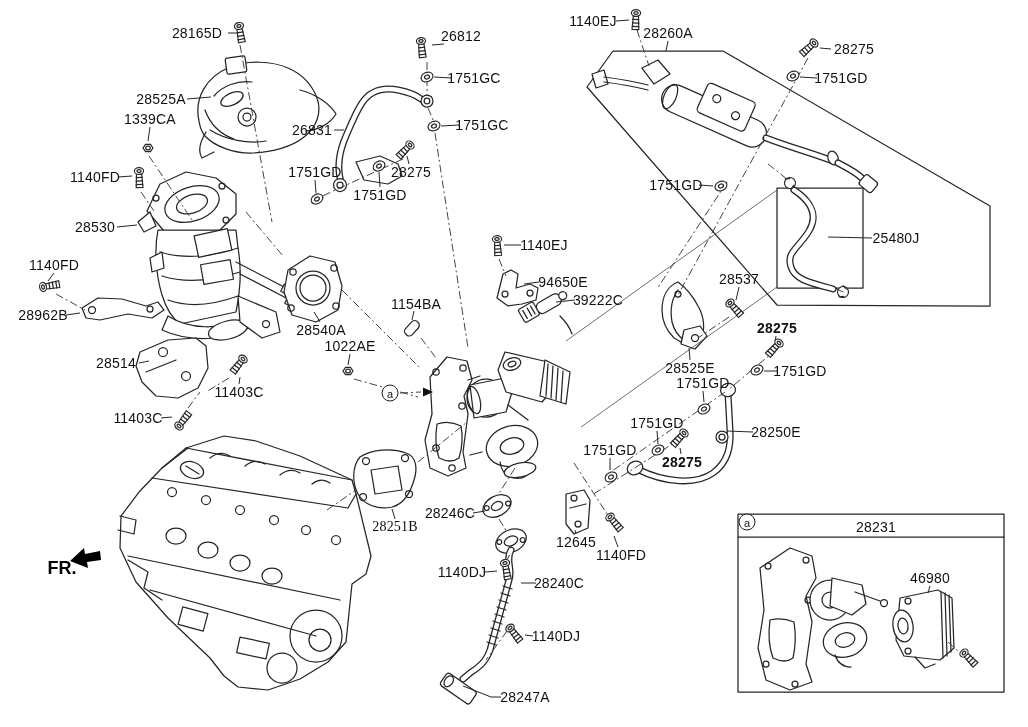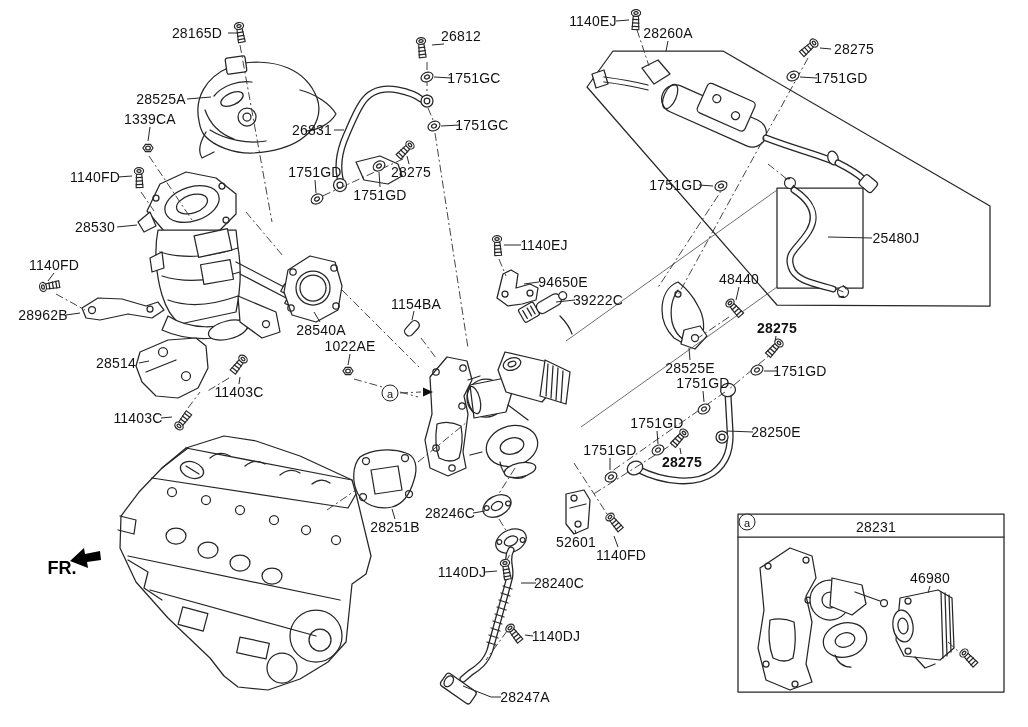--- a/index.html
+++ b/index.html
@@ -400,32 +400,32 @@
       <div class="plabel" style="left: 350px; top: 346px;">1022AE</div>
       <div class="plabel" style="left: 116px; top: 363px;">28514</div>
       <div class="plabel" style="left: 239px; top: 392px;">11403C</div>
       <div class="plabel" style="left: 138px; top: 418px;">11403C</div>
       <div class="plabel" style="left: 416px; top: 304px;">1154BA</div>
       <div class="plabel" style="left: 544px; top: 245px;">1140EJ</div>
       <div class="plabel" style="left: 563px; top: 282px;">94650E</div>
       <div class="plabel" style="left: 598px; top: 300px;">39222C</div>
       <div class="plabel" style="left: 676px; top: 185px;">1751GD</div>
       <div class="plabel" style="left: 896px; top: 238px;">25480J</div>
-      <div class="plabel" style="left: 739px; top: 279px;">48440</div>
+      <div class="plabel" style="left: 739px; top: 279px;">28537</div>
       <div class="plabel" style="left: 690px; top: 368px;">28525E</div>
       <div class="plabel bold" style="left: 777px; top: 328px;">28275</div>
       <div class="plabel" style="left: 800px; top: 371px;">1751GD</div>
       <div class="plabel" style="left: 703px; top: 383px;">1751GD</div>
       <div class="plabel" style="left: 657px; top: 423px;">1751GD</div>
       <div class="plabel bold" style="left: 682px; top: 462px;">28275</div>
       <div class="plabel" style="left: 610px; top: 450px;">1751GD</div>
       <div class="plabel" style="left: 776px; top: 432px;">28250E</div>
-      <div class="plabel" style="left: 395px; top: 527px;">28251B</div>
+      <div class="plabel" style="left: 395px; top: 527px; font-family: Liberation Serif, serif;">28251B</div>
       <div class="plabel" style="left: 450px; top: 513px;">28246C</div>
-      <div class="plabel" style="left: 576px; top: 542px;">52601</div>
+      <div class="plabel" style="left: 576px; top: 542px;">12645</div>
       <div class="plabel" style="left: 621px; top: 555px;">1140FD</div>
       <div class="plabel" style="left: 462px; top: 572px;">1140DJ</div>
       <div class="plabel" style="left: 559px; top: 583px;">28240C</div>
       <div class="plabel" style="left: 556px; top: 636px;">1140DJ</div>
       <div class="plabel" style="left: 525px; top: 697px; text-align: right;">28247A</div>
       <div class="plabel" style="left: 876px; top: 527px;">28231</div>
       <div class="plabel" style="left: 930px; top: 578px;">46980</div>
     </div>
 
 </div>

